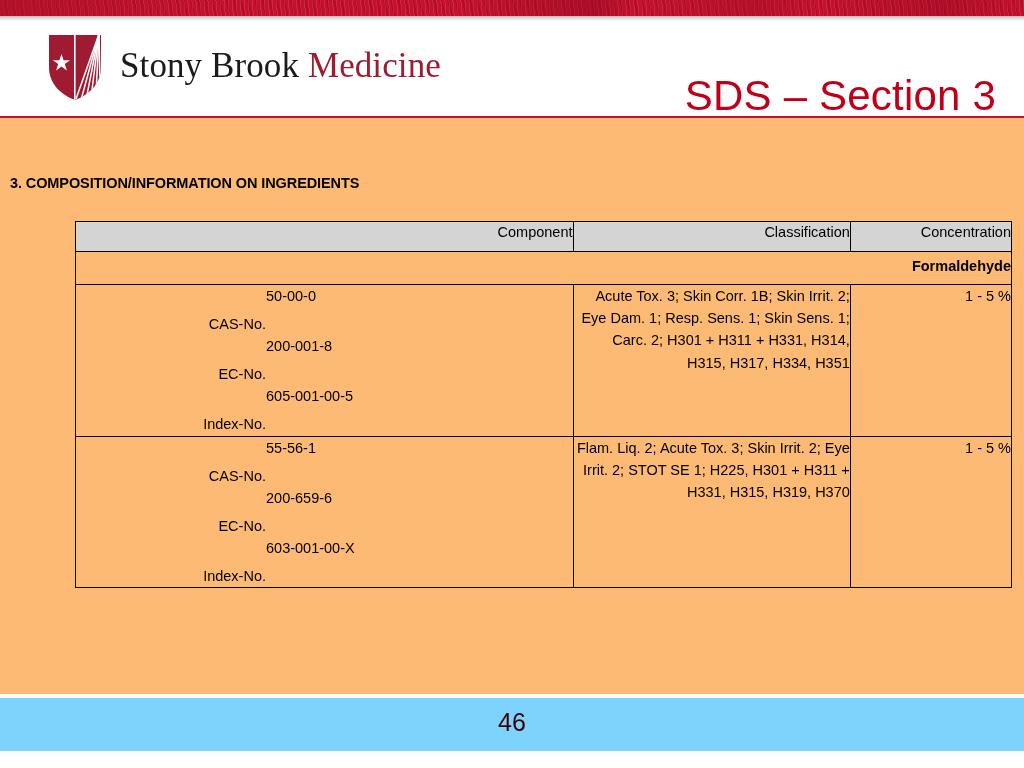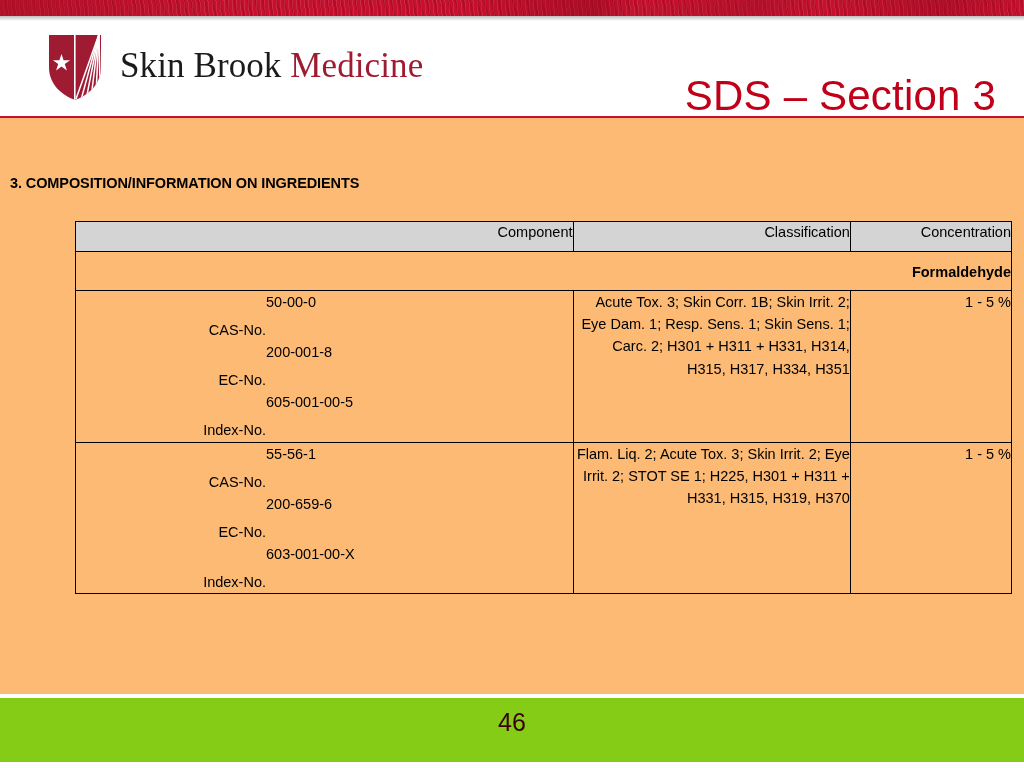--- a/index.html
+++ b/index.html
@@ -157,21 +157,21 @@
     height: 25px;
     padding: 2px 0 2px 7px;
     font-size: 14.5px;
   }
   .col-comp  { width: 497px; }
   .col-class { width: 277px; }
   .col-conc  { width: 161px; }
 
   .name-row td {
     font-weight: bold;
-    padding: 12px 0 6px 9px;
+    padding: 6px 0 6px 9px;
     height: 20px;
   }
   .detail-cell {
     padding: 4px 0 6px 0;
   }
   .detail-cell .kv {
     display: flex;
     line-height: 1.53;
   }
   .detail-cell .k {
@@ -197,22 +197,22 @@
     color: #000000;
     white-space: nowrap;
   }
 
   
   .footer {
     position: absolute;
     left: 0;
     top: 698px;
     width: 1024px;
-    height: 64px;
-    background: #84cc16;
+    height: 53px;
+    background: #7dd3fc;
   }
   .page-number {
     position: absolute;
     left: 0;
     top: 10px;
     width: 1024px;
     text-align: center;
     font-size: 25px;
     color: #3a0009;
   }
@@ -244,21 +244,21 @@
             <line x1="52" y1="1" x2="34" y2="67"></line>
             <line x1="52" y1="1" x2="39" y2="67"></line>
             <line x1="52" y1="1" x2="44" y2="65"></line>
             <line x1="52" y1="1" x2="49" y2="61"></line>
             <line x1="52" y1="1" x2="53" y2="54"></line>
           </g>
           <polygon fill="#ffffff" points="14.5,21 16.6,27.2 23.1,27.2 17.8,31.1 19.9,37.4 14.5,33.5 9.1,37.4 11.2,31.1 5.9,27.2 12.4,27.2"></polygon>
         </g>
       </svg>
     </div>
-    <div class="wordmark"><span class="w-dark">Skin Brook</span> <span class="w-red">Medicine</span></div>
+    <div class="wordmark"><span class="w-dark">Stony Brook</span> <span class="w-red">Medicine</span></div>
   </div>
 
   <div class="slide-title">SDS – Section 3</div>
 </div>
 <div class="header-rule"></div>
 
 <div class="content">
 
   <div class="section-heading">3. COMPOSITION/INFORMATION ON INGREDIENTS</div>
 

